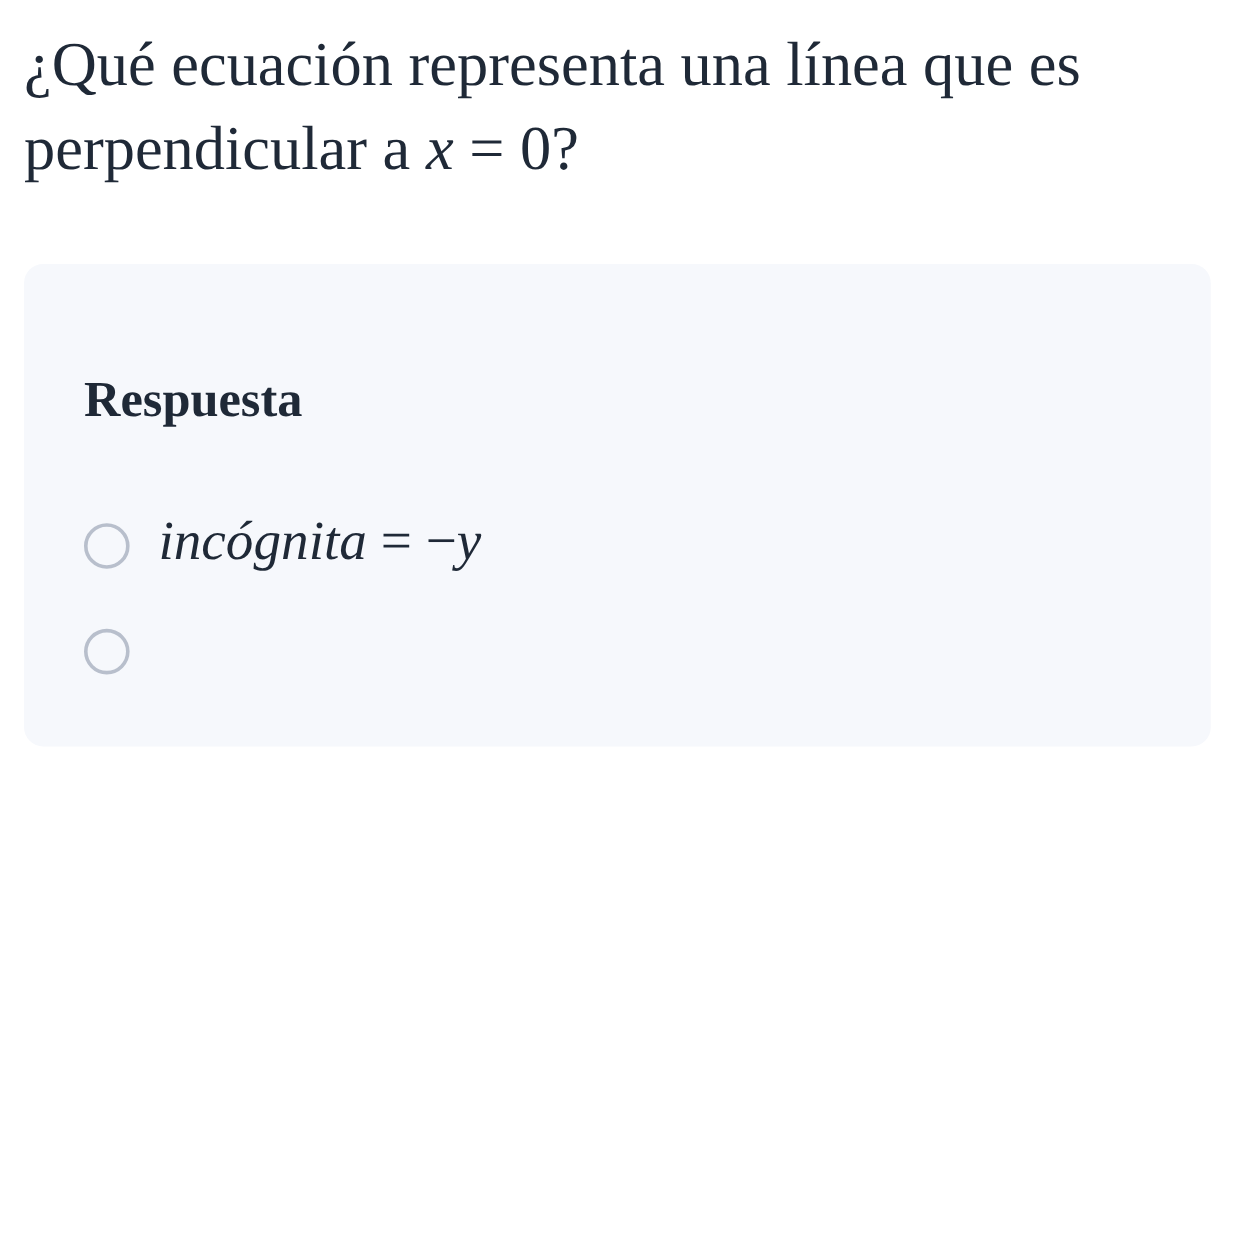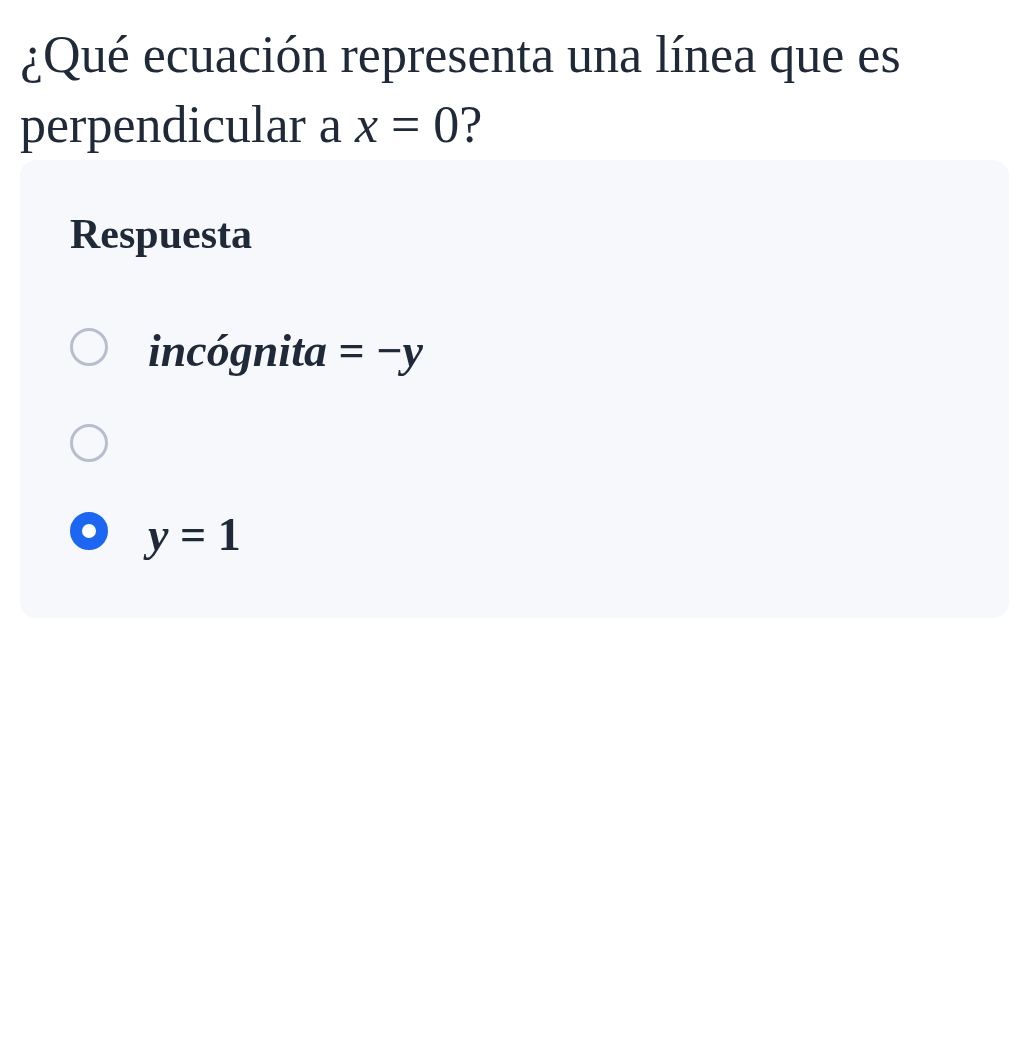--- a/index.html
+++ b/index.html
@@ -11,43 +11,44 @@
     font-family: Georgia, 'Times New Roman', serif;
     background: #ffffff;
     width: 1029px;
     padding: 20px 20px 40px 20px;
     color: #1a1a2e;
   }
   .question {
     font-size: 52px;
     line-height: 1.35;
     color: #1f2937;
+    margin-bottom: 60px;
   }
   .math-var {
     font-style: italic;
     font-family: 'Times New Roman', serif;
   }
   .answer-box {
     background: #f6f8fc;
     border-radius: 16px;
     padding: 50px 50px 60px 50px;
   }
   .answer-heading {
     font-size: 42px;
     font-weight: bold;
     color: #1f2937;
     margin-bottom: 70px;
+    margin-top: 40px;
   }
   .option {
     display: flex;
-    align-items: flex-start;
-    gap: 40px;
+    align-items: flex-end;
+    gap: 24px;
     margin-bottom: 50px;
     cursor: pointer;
-    font-weight: bold;
   }
   .option:last-child {
     margin-bottom: 0;
   }
   .radio {
     width: 38px;
     height: 38px;
     border: 3px solid #b8bfcc;
     border-radius: 50%;
     flex-shrink: 0;
@@ -94,20 +95,14 @@
     <div class="option-label">
       <span>incógnita</span><span class="upright"> = −</span><span>y</span><span class="upright"></span>
     </div>
   </div>
 
 
   <div class="option">
     <div class="radio"></div>
   </div>
 
-  <div class="option">
-    <div class="radio selected"></div>
-    <div class="option-label">
-      <span>y</span><span class="upright"> = </span><span class="upright">1</span>
-    </div>
-  </div>
 
 </div>
 
 </body></html>

